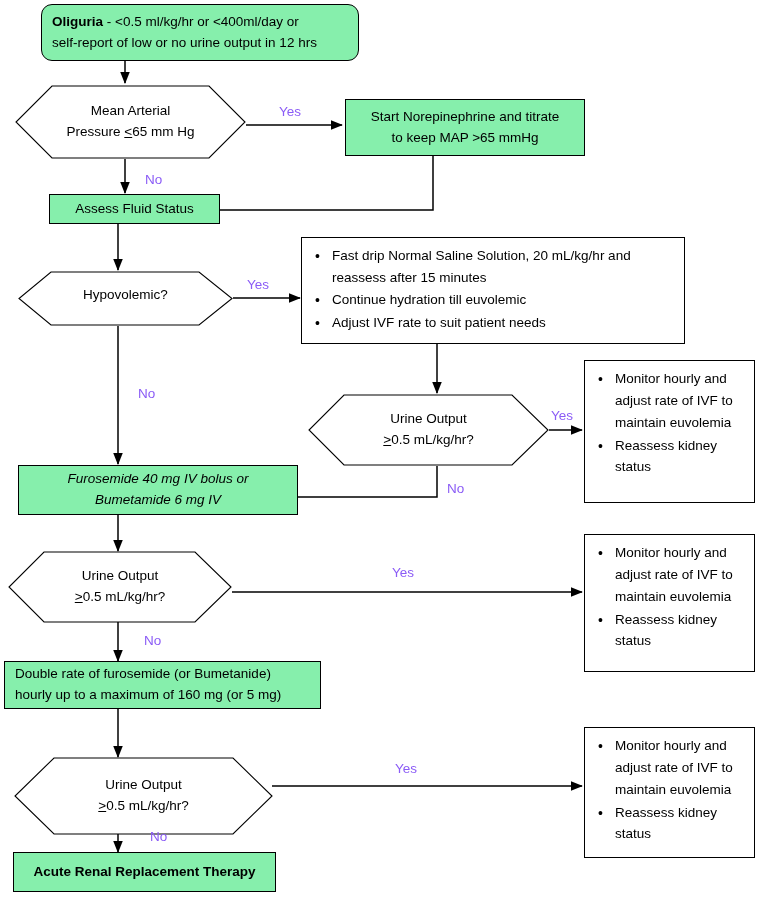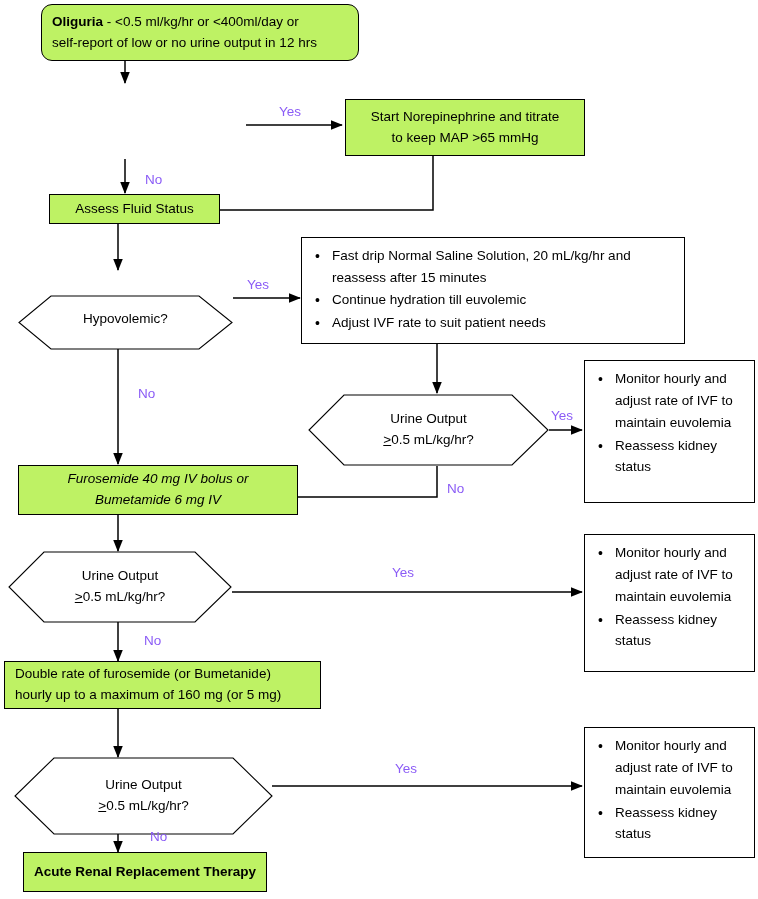--- a/index.html
+++ b/index.html
@@ -24,21 +24,21 @@
     display: flex;
     align-items: center;
     justify-content: flex-end;
     text-align: center;
     font-size: 13.5px;
     line-height: 1.55;
     color: #000;
   }
   .box {
     border: 1.4px solid #000;
-    background: #bef264;
+    background: #86efac;
   }
   .box.rounded {
     border-radius: 11px;
     border-width: 1.6px;
   }
   .box.bold {
     font-weight: bold;
   }
   .box.leftalign {
     justify-content: flex-start;
@@ -176,33 +176,42 @@
     </g>
   </svg>
 
   <div class="node box rounded leftalign" style="left:41px; top:4px; width:318px; height:57px;">
     <div class="inner">
       <div><span class="lead">Oliguria</span><span>  -  &lt;0.5 ml/kg/hr or &lt;400ml/day or</span></div>
       <div>self-report of low or no urine output in 12 hrs</div>
     </div>
   </div>
 
+  <div class="hexwrap" style="left:15px; top:85px; width:231px; height:74px;">
+    <svg width="231" height="74" viewBox="0 0 231 74">
+      <polygon points="37,1 194,1 230,37 194,73 37,73 1,37" fill="#fff" stroke="#000" stroke-width="1.1"></polygon>
+    </svg>
+    <div class="hexlabel">
+      <div>Mean Arterial</div>
+      <div><span>Pressure </span><span class="ul-gte">&lt;</span><span>65 mm Hg</span></div>
+    </div>
+  </div>
 
   <div class="node box" style="left:345px; top:99px; width:240px; height:57px;">
     <div class="inner">
       <div>Start Norepinephrine and titrate</div>
       <div>to keep MAP &gt;65 mmHg</div>
     </div>
   </div>
 
   <div class="node box" style="left:33px; top:194px; width:171px; height:30px;margin-left:16px;">
     <div class="inner">Assess Fluid Status</div>
   </div>
 
-  <div class="hexwrap" style="left:18px; top:271px; width:215px; height:49px;margin-top:24px;">
+  <div class="hexwrap" style="left:18px; top:271px; width:215px; height:49px;">
     <svg width="215" height="55" viewBox="0 0 215 55">
       <polygon points="33,1 181,1 214,27.5 181,54 33,54 1,27.5" fill="#fff" stroke="#000" stroke-width="1.1"></polygon>
     </svg>
     <div class="hexlabel">
       <div>Hypovolemic?</div>
     </div>
   </div>
 
   <div class="bulletbox" style="left:301px; top:237px; width:384px; height:107px;">
     <ul>
@@ -270,21 +279,21 @@
     </div>
   </div>
 
   <div class="bulletbox narrow" style="left:584px; top:727px; width:171px; height:131px;">
     <ul>
       <li><span class="bul">•</span><span>Monitor  hourly and adjust rate of IVF to maintain euvolemia</span></li>
       <li><span class="bul">•</span><span>Reassess kidney status</span></li>
     </ul>
   </div>
 
-  <div class="node box bold" style="left:23px; top:852px; width:244px; height:40px;">
+  <div class="node box bold" style="left:13px; top:852px; width:263px; height:40px;">
     <div class="inner">Acute Renal Replacement Therapy</div>
   </div>
 
   <div class="edgelabel" style="left:279px; top:105px;">Yes</div>
   <div class="edgelabel" style="left:145px; top:173px;">No</div>
   <div class="edgelabel" style="left:247px; top:278px;">Yes</div>
   <div class="edgelabel" style="left:138px; top:387px;">No</div>
   <div class="edgelabel" style="left:551px; top:409px;">Yes</div>
   <div class="edgelabel" style="left:447px; top:482px;">No</div>
   <div class="edgelabel" style="left:392px; top:566px;">Yes</div>

